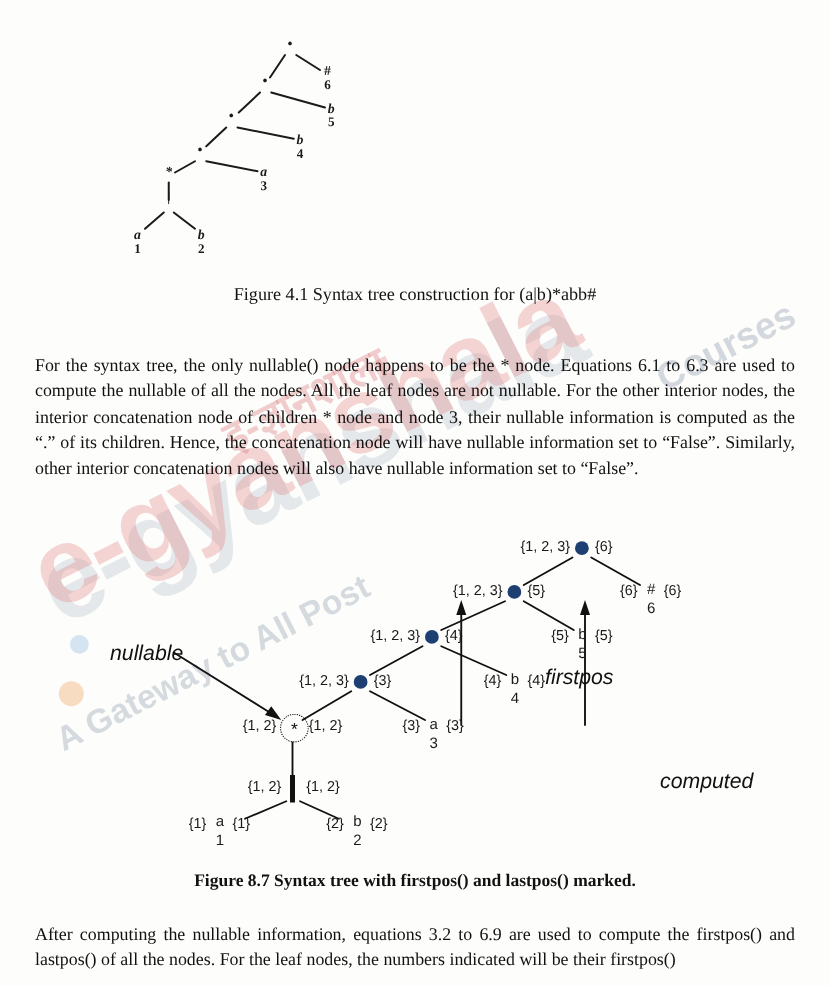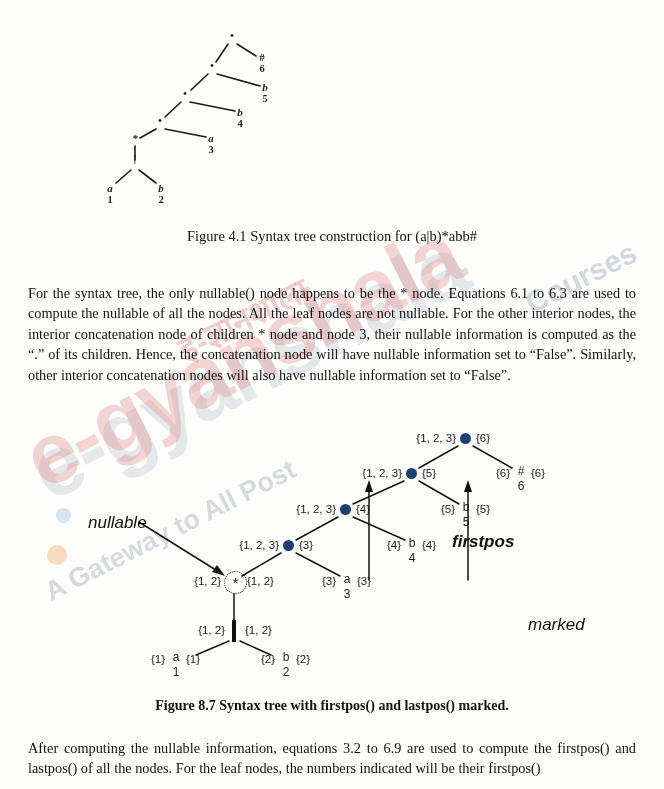--- a/index.html
+++ b/index.html
@@ -360,22 +360,22 @@
       <div class="lbl63 num" style="left:459px; top:515px; width:14px;">5</div>
       <div class="lbl63" style="left:422px; top:503px; text-align:right; width:33px;">{5}</div>
       <div class="lbl63" style="left:476px; top:503px;">{5}</div>
 
       <div class="lbl63 sym" style="left:514px; top:464px; width:14px;">#</div>
       <div class="lbl63 num" style="left:514px; top:479px; width:14px;">6</div>
       <div class="lbl63" style="left:477px; top:467px; text-align:right; width:33px;">{6}</div>
       <div class="lbl63" style="left:531px; top:467px;">{6}</div>
 
       <div class="annot" style="left:88px; top:513px;">nullable</div>
-      <div class="annot" style="left:452px; top:532px;font-weight:bold;">firstpos</div>
-      <div class="annot" style="left:528px; top:615px;">marked</div>
+      <div class="annot" style="left:436px; top:532px;">firstpos</div>
+      <div class="annot" style="left:528px; top:615px;">computed</div>
     </div>
 
     <div class="caption bold" style="top:698px;">Figure 8.7 Syntax tree with firstpos() and lastpos() marked.</div>
 
     <div class="para" style="top:738px;">After computing the nullable information, equations 3.2 to 6.9 are used to compute the firstpos() and lastpos() of all the nodes. For the leaf nodes, the numbers indicated will be their firstpos()</div>
 
   </div>
 </div>
 
 </body></html>

